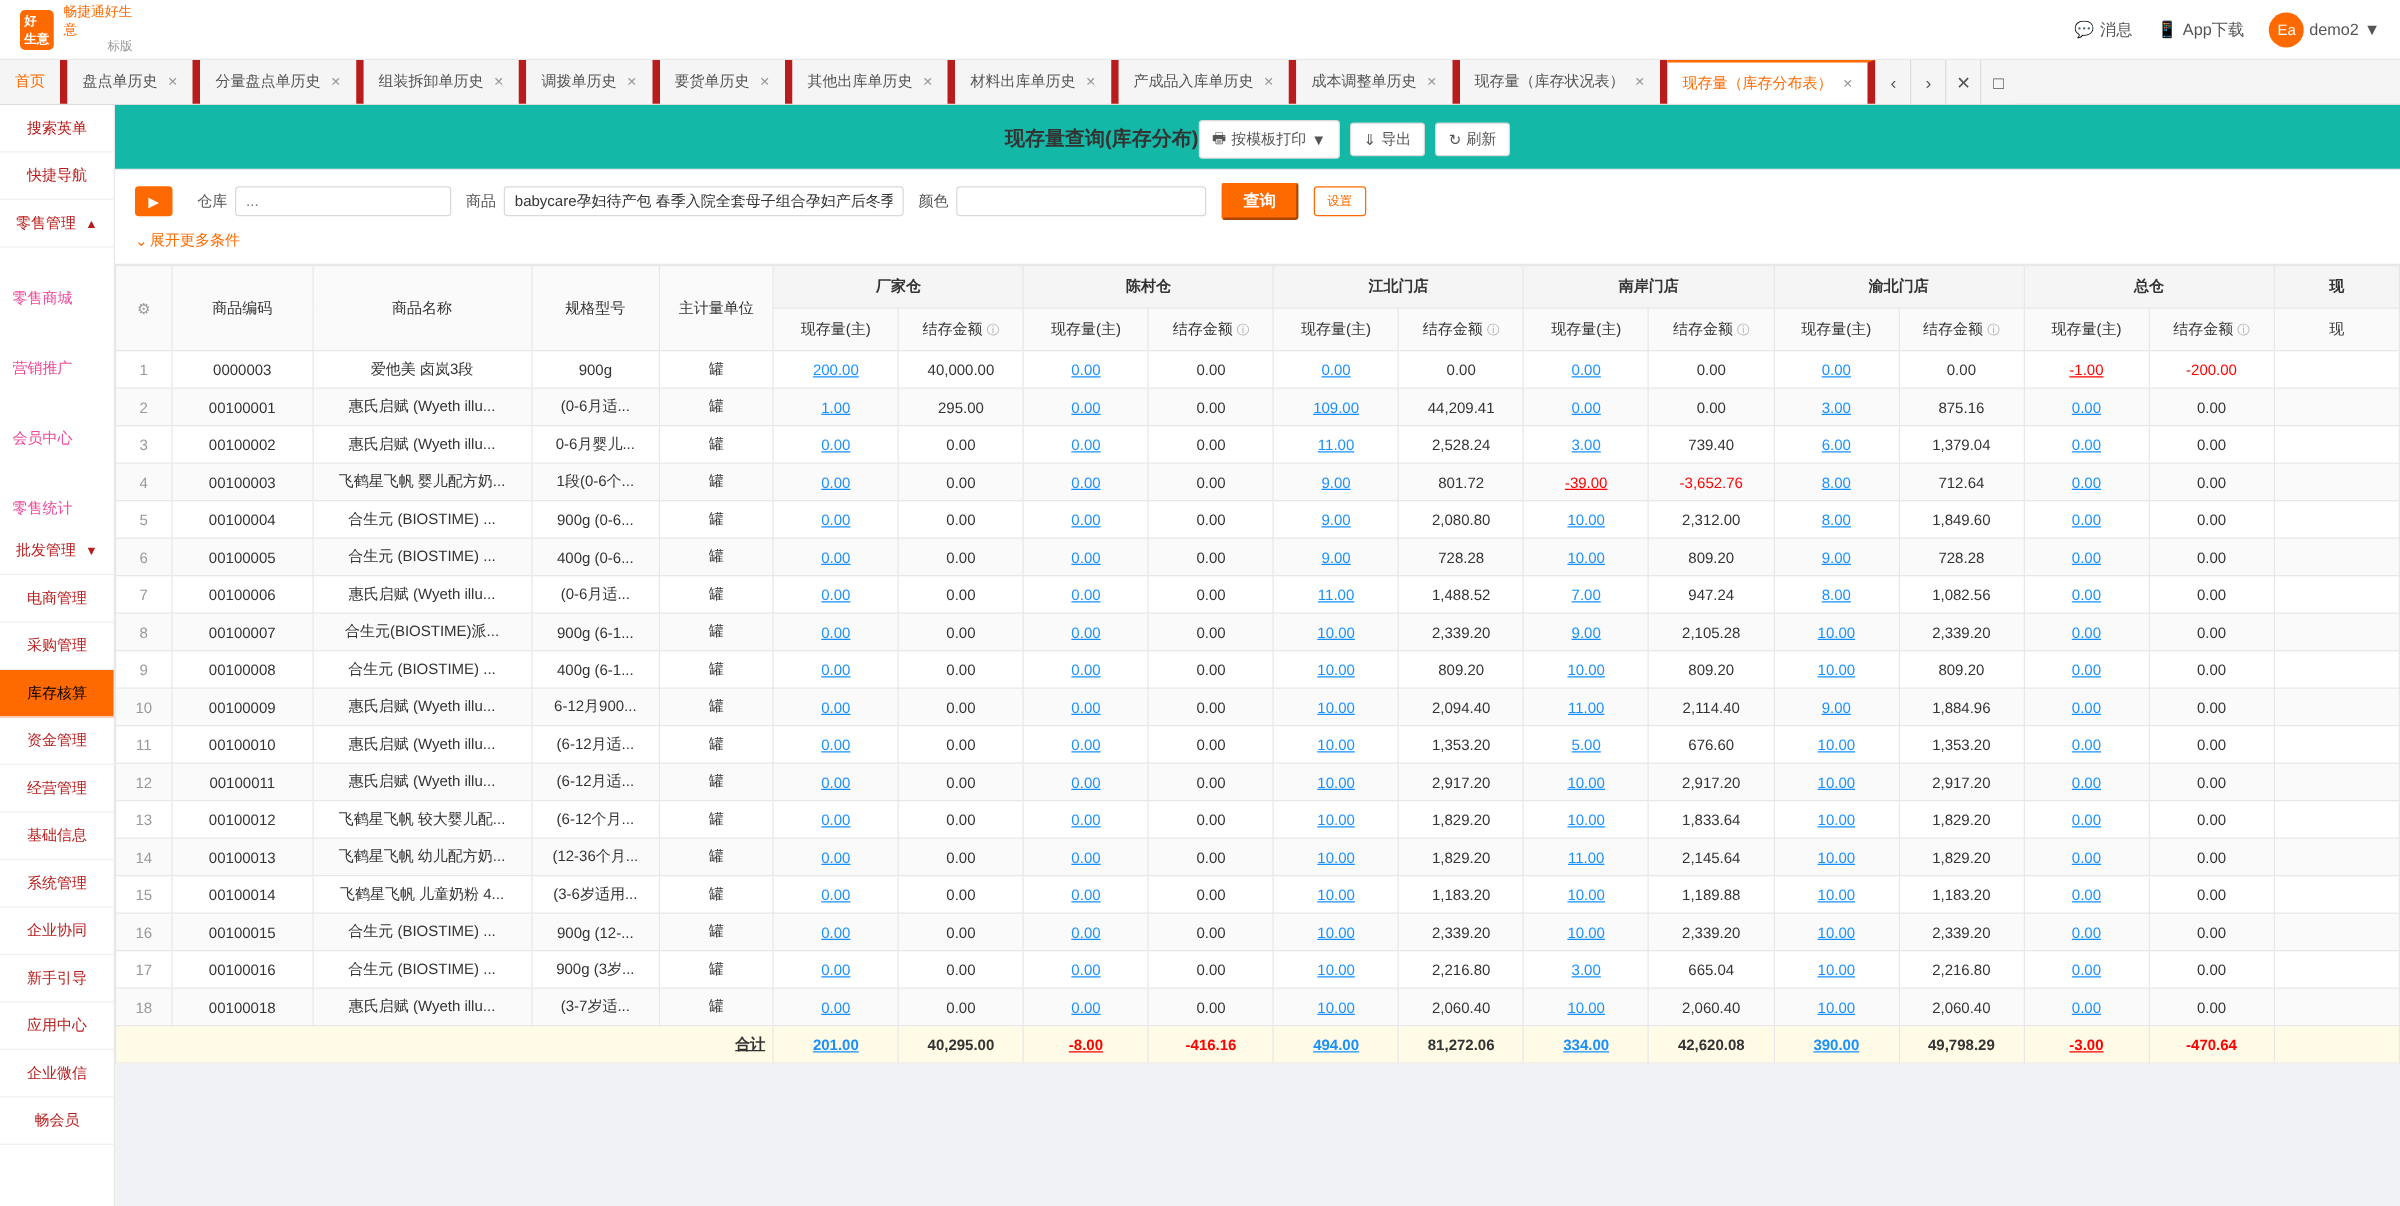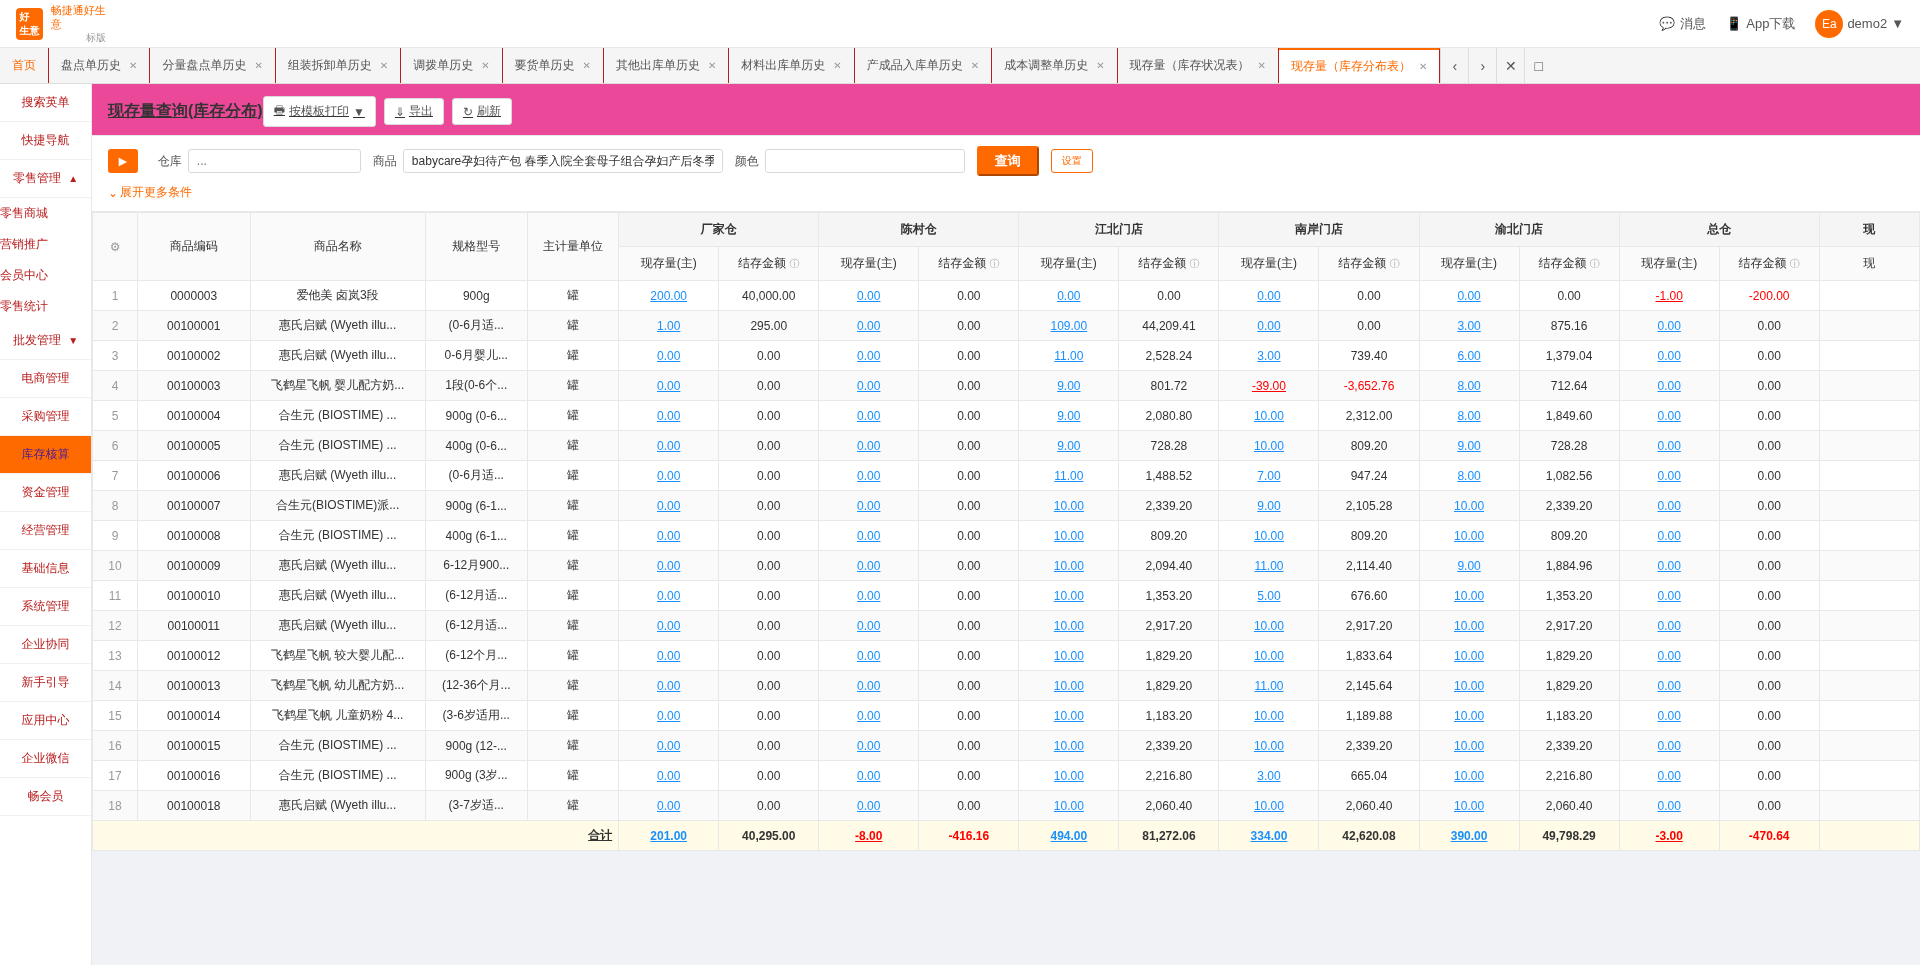--- a/index.html
+++ b/index.html
@@ -9,37 +9,37 @@
     .top-bar { background: #fff; height: 48px; display: flex; align-items: center; padding: 0 16px; border-bottom: 1px solid #e8e8e8; position: fixed; top: 0; left: 0; right: 0; z-index: 100; }
     .logo-area { display: flex; align-items: center; gap: 8px; width: 90px; }
     .logo-icon { width: 32px; height: 32px; background: #ff6a00; border-radius: 4px; display: flex; align-items: center; justify-content: center; color: #fff; font-size: 10px; font-weight: bold; }
     .logo-text { font-size: 11px; color: #ff6a00; line-height: 1.3; }
     .top-right { margin-left: auto; display: flex; align-items: center; gap: 20px; }
     .top-right-item { display: flex; align-items: center; gap: 4px; color: #555; cursor: pointer; font-size: 13px; }
     .avatar { width: 28px; height: 28px; border-radius: 50%; background: #ff6a00; display: flex; align-items: center; justify-content: center; color: #fff; font-size: 12px; }
 
     
     .tab-bar { background: #f5f5f5; height: 36px; display: flex; align-items: center; position: fixed; top: 48px; left: 0; right: 0; z-index: 99; border-bottom: 1px solid #ddd; overflow: hidden; }
-    .tab-item { display: flex; align-items: center; padding: 0 12px; height: 36px; border-right: 1px solid #b91c1c; white-space: nowrap; cursor: pointer; font-size: 12px; color: #555; background: #f5f5f5; position: relative; gap: 4px; }
+    .tab-item { display: flex; align-items: center; padding: 0 12px; height: 36px; border-right: 6px solid #b91c1c; white-space: nowrap; cursor: pointer; font-size: 12px; color: #555; background: #f5f5f5; position: relative; gap: 4px; }
     .tab-item.active { background: #fff; color: #ff6a00; border-top: 2px solid #ff6a00; }
     .tab-item.home { color: #ff6a00; }
     .tab-close { color: #999; margin-left: 4px; font-size: 10px; }
     .tab-nav-btn { width: 28px; height: 36px; display: flex; align-items: center; justify-content: center; cursor: pointer; border-left: 1px solid #ddd; background: #f5f5f5; color: #555; font-size: 14px; }
 
     
     .sidebar { position: fixed; top: 84px; left: 0; width: 92px; bottom: 0; background: #fff; border-right: 1px solid #e8e8e8; overflow-y: auto; z-index: 98; }
     .sidebar-item { padding: 10px 6px; text-align: center; cursor: pointer; color: #b91c1c; font-size: 12px; border-bottom: 1px solid #f0f0f0; }
-    .sidebar-item.active { background: #ff6a00; color: #4c1d95; }
+    .sidebar-item.active { background: #ff6a00; color: #000000; }
     .sidebar-sub { display: flex; flex-direction: column; }
-    .sidebar-sub-item { padding: 7px 0; cursor: pointer; color: #b91c1c; font-size: 12px; }
+    .sidebar-sub-item { padding: 7px 10px; cursor: pointer; color: #ec4899; font-size: 12px; margin-top: 25px; }
     .sidebar-arrow { font-size: 10px; margin-left: 4px; }
 
     
     .main-content { margin-top: 84px; margin-left: 92px; padding: 0; overflow: auto; height: calc(100vh - 84px); background: #f0f2f5; }
-    .page-header { background: #ec4899; padding: 12px 16px 8px; border-bottom: 1px solid #e8e8e8; display: flex; align-items: center; justify-content: flex-start; text-decoration: underline; }
+    .page-header { background: #14b8a6; padding: 12px 16px 8px; border-bottom: 1px solid #e8e8e8; display: flex; align-items: center; justify-content: center; }
     .page-title { font-size: 16px; font-weight: bold; color: #333; }
     .header-actions { display: flex; align-items: center; gap: 8px; }
     .btn-action { display: flex; align-items: center; gap: 4px; padding: 4px 10px; border: 1px solid #d9d9d9; border-radius: 3px; cursor: pointer; background: #fff; font-size: 12px; color: #555; }
     .btn-primary { background: #ff6a00; color: #fff; border-color: #ff6a00; padding: 4px 16px; border-radius: 3px; cursor: pointer; font-size: 13px; font-weight: bold; }
     .btn-setting { background: #fff; color: #ff6a00; border: 1px solid #ff6a00; padding: 4px 10px; border-radius: 3px; cursor: pointer; font-size: 10px; }
 
     
     .filter-area { background: #fff; padding: 10px 16px; border-bottom: 1px solid #e8e8e8; }
     .filter-row { display: flex; align-items: center; gap: 12px; flex-wrap: wrap; }
     .filter-item { display: flex; align-items: center; gap: 6px; }

